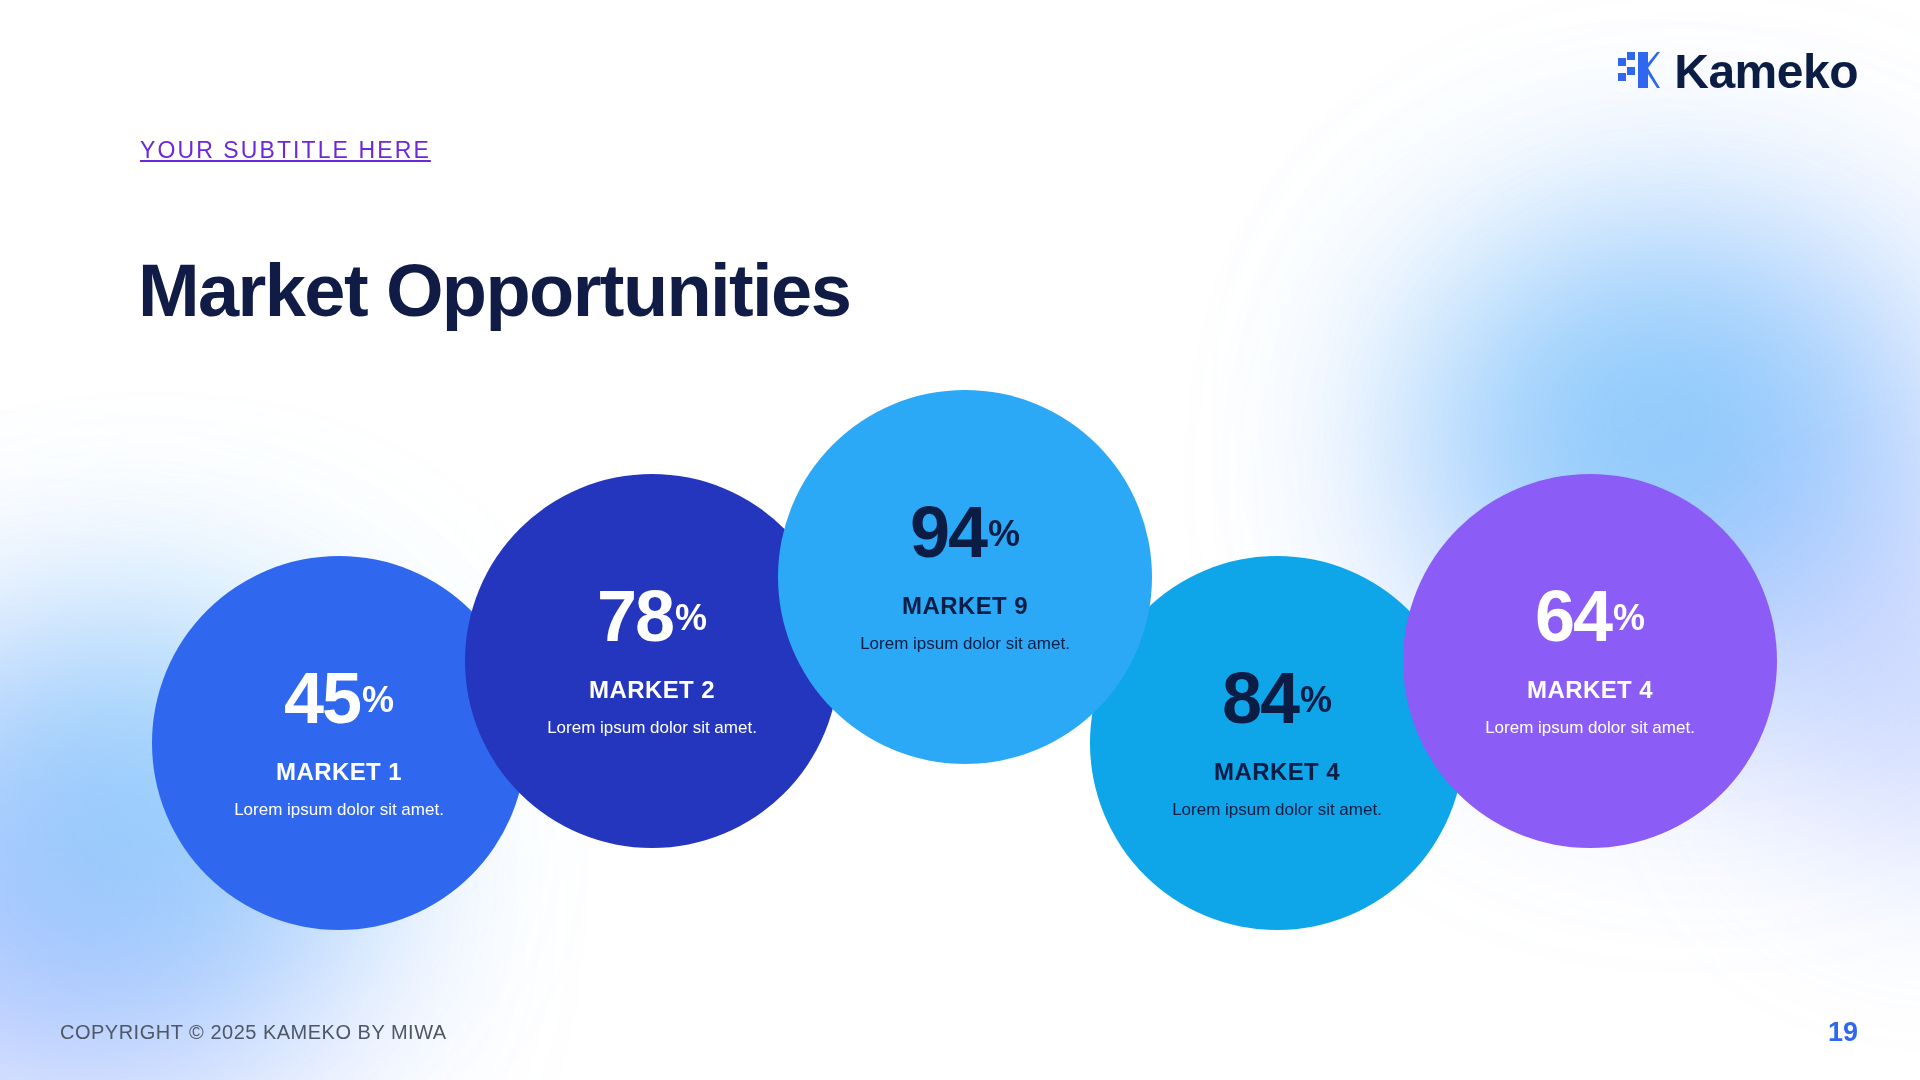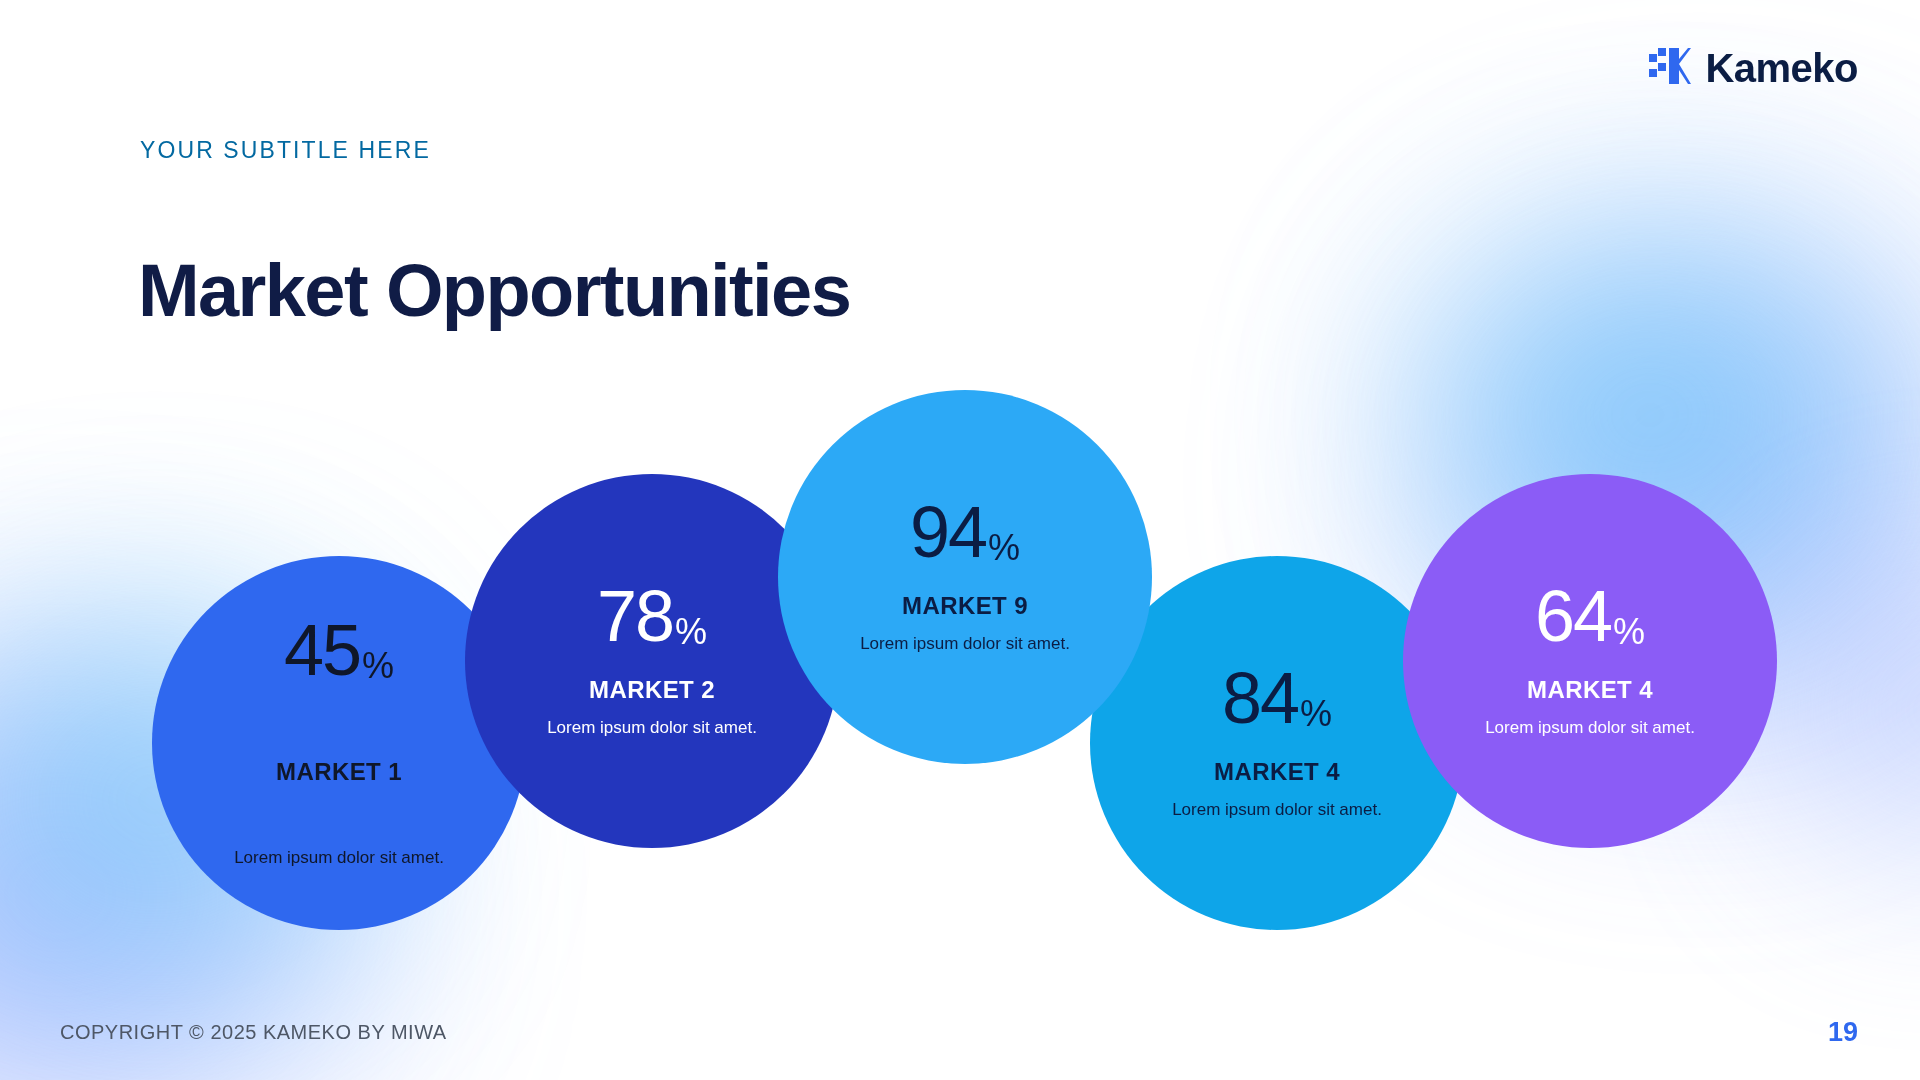--- a/index.html
+++ b/index.html
@@ -66,36 +66,37 @@
   .logo {
     position: absolute;
     right: 62px;
     top: 48px;
     display: flex;
     align-items: center;
     gap: 14px;
   }
   .logo-mark { display: block; }
   .logo-word {
-    font-size: 40px;
+    font-size: 48px;
     font-weight: bold;
     color: #0b1d44;
     letter-spacing: -0.5px;
     line-height: 1;
   }
 
   
   .subtitle {
     position: absolute;
     left: 140px;
     top: 139px;
     font-size: 23px;
     letter-spacing: 2.1px;
-    color: #0369a1;
-    line-height: 1;
+    color: #6d28d9;
+    line-height: 1;
+    text-decoration: underline;
   }
   .title {
     position: absolute;
     left: 138px;
     top: 200px;
     font-size: 74px;
     font-weight: bold;
     color: #101c46;
     letter-spacing: -1.6px;
     line-height: 1.1;
@@ -107,25 +108,25 @@
     position: absolute;
     border-radius: 50%;
     display: flex;
     flex-direction: column;
     align-items: center;
     justify-content: center;
     text-align: center;
     box-sizing: border-box;
   }
   .pct {
-    font-weight: normal;
+    font-weight: bold;
     line-height: .95;
     letter-spacing: -2px;
     display: inline-flex;
-    align-items: flex-end;
+    align-items: center;
   }
   .pct .num { font-size: 72px; }
   .pct .sym {
     font-size: 36px;
     line-height: 1;
     margin-top: 4px;
     margin-left: 2px;
     letter-spacing: 0;
   }
   .mk-label {
@@ -193,21 +194,21 @@
       </svg>
     </span>
     <span class="logo-word">Kameko</span>
   </div>
 
   <div class="subtitle">YOUR SUBTITLE HERE</div>
   <h1 class="title">Market Opportunities</h1>
 
   <div class="circles">
 
-    <div class="circle" id="c1" style="background:#2f68ef;color:#0f172a;gap:48px;">
+    <div class="circle" id="c1" style="background:#2f68ef;color:#ffffff;">
       <div class="pct">
         <span class="num">45</span>
         <span class="sym">%</span>
       </div>
       <div class="mk-label">MARKET 1</div>
       <div class="mk-desc">Lorem ipsum dolor sit amet.</div>
     </div>
 
     <div class="circle" id="c2" style="background:#2336bd;color:#ffffff;">
       <div class="pct">

